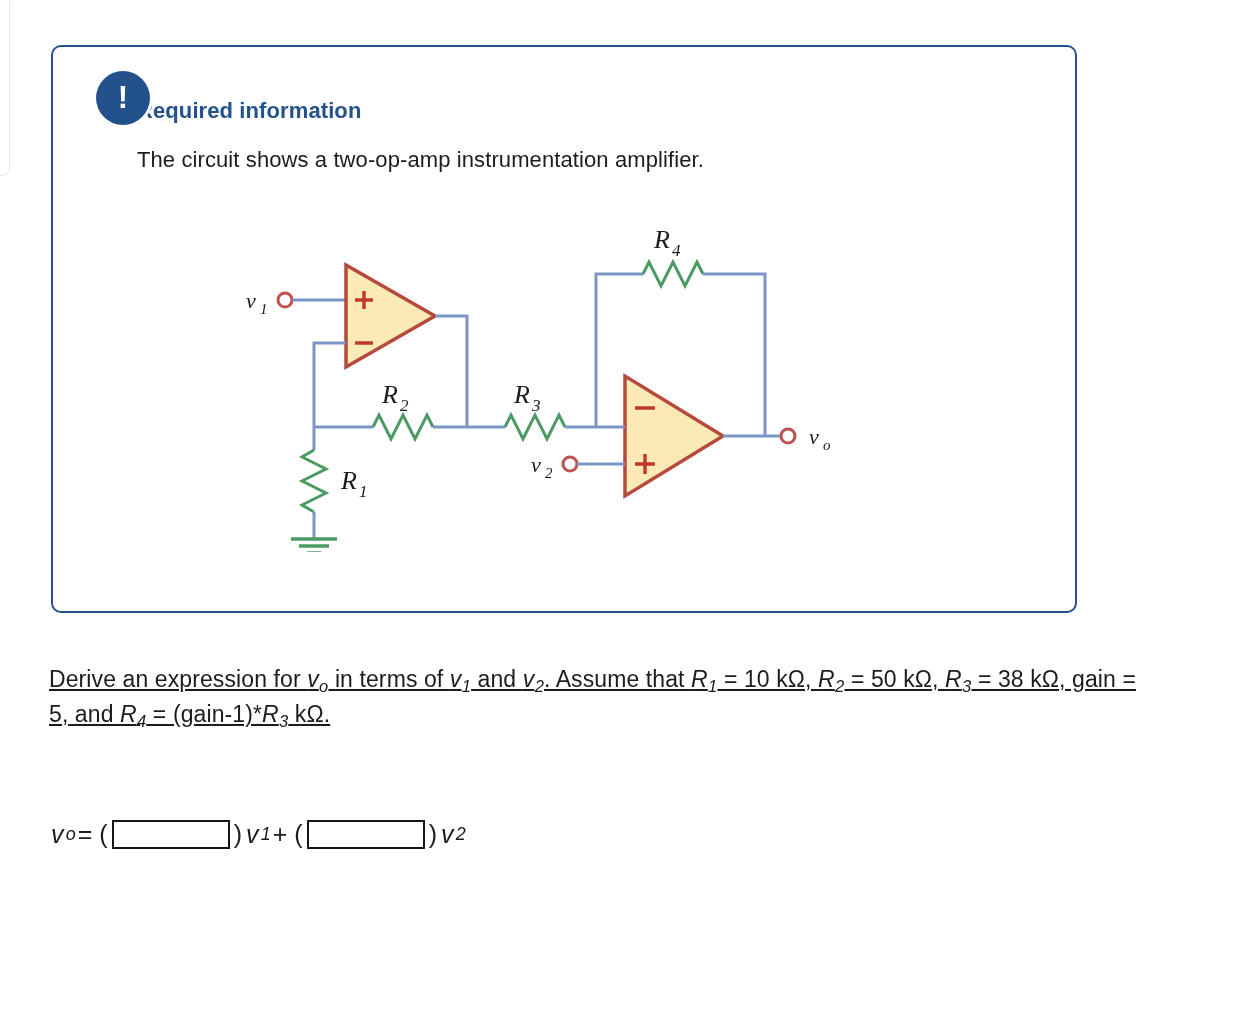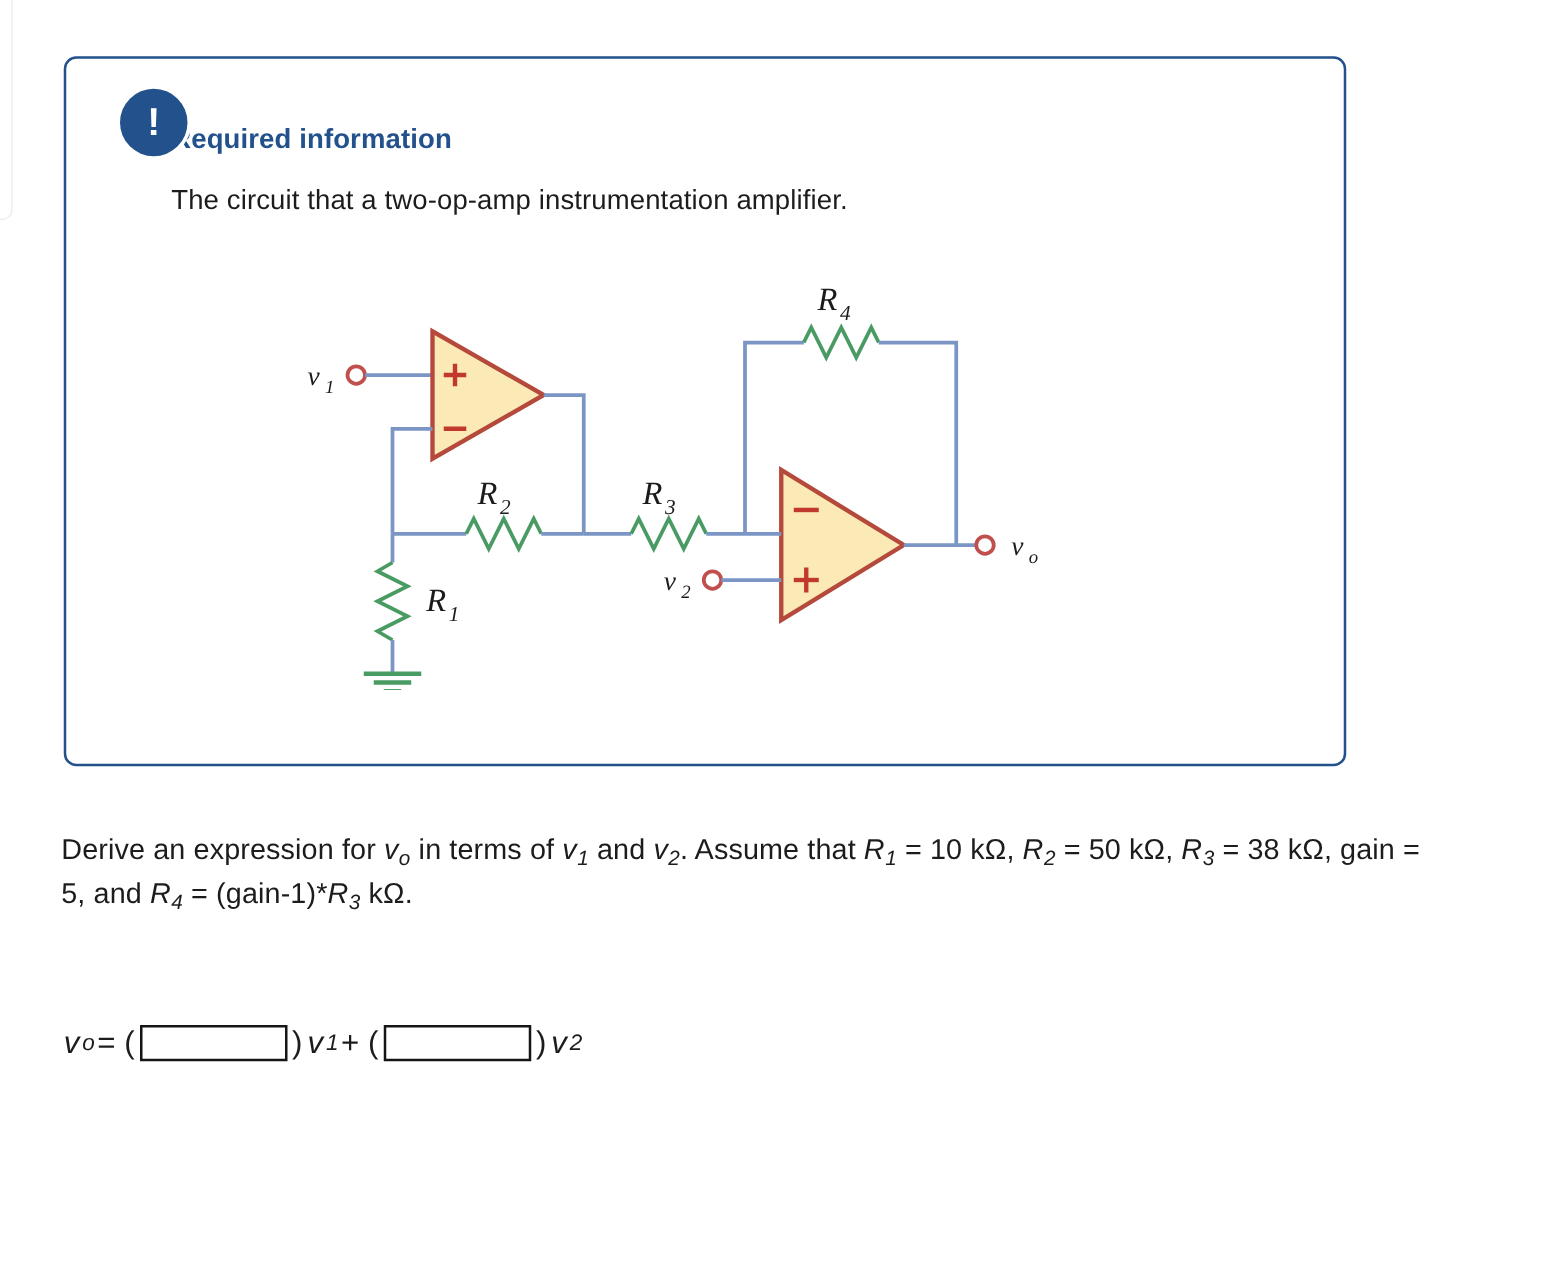--- a/index.html
+++ b/index.html
@@ -106,20 +106,21 @@
   
   .question {
     position: absolute;
     left: 49px;
     top: 663px;
     width: 1090px;
     font-size: 23px;
     line-height: 1.42;
     color: #1c1c1c;
     letter-spacing: 0.1px;
+    text-decoration: underline;
   }
   .sub {
     font-size: 0.72em;
     vertical-align: -0.28em;
     font-style: italic;
     padding-left: 0.3px;
   }
   .var { font-style: italic; }
 
   
@@ -156,21 +157,21 @@
 
 <div class="left-panel-edge"></div>
 
 <div class="callout">
   <div class="badge-mask"></div>
   <div class="callout-badge">
     <div class="bang">!</div>
   </div>
 
   <div class="callout-title">Required information</div>
-  <div class="callout-body">The circuit that a two-op-amp instrumentation amplifier.</div>
+  <div class="callout-body">The circuit shows a two-op-amp instrumentation amplifier.</div>
 
   <div class="circuit">
     <svg width="700" height="340" viewBox="0 0 700 340" xmlns="http://www.w3.org/2000/svg">
       <defs>
         <style>
           .w  { stroke:#7B96C4; stroke-width:3; fill:none; }
           .rz { stroke:#4A9B63; stroke-width:3; fill:none; stroke-linejoin:miter; }
           .gd { stroke:#4A9B63; stroke-width:3.5; fill:none; stroke-linecap:butt; }
           .oa { fill:#FBEAB6; stroke:#B5493C; stroke-width:3.5; stroke-linejoin:miter; }
           .pm { stroke:#C0392B; stroke-width:3.5; stroke-linecap:butt; }

